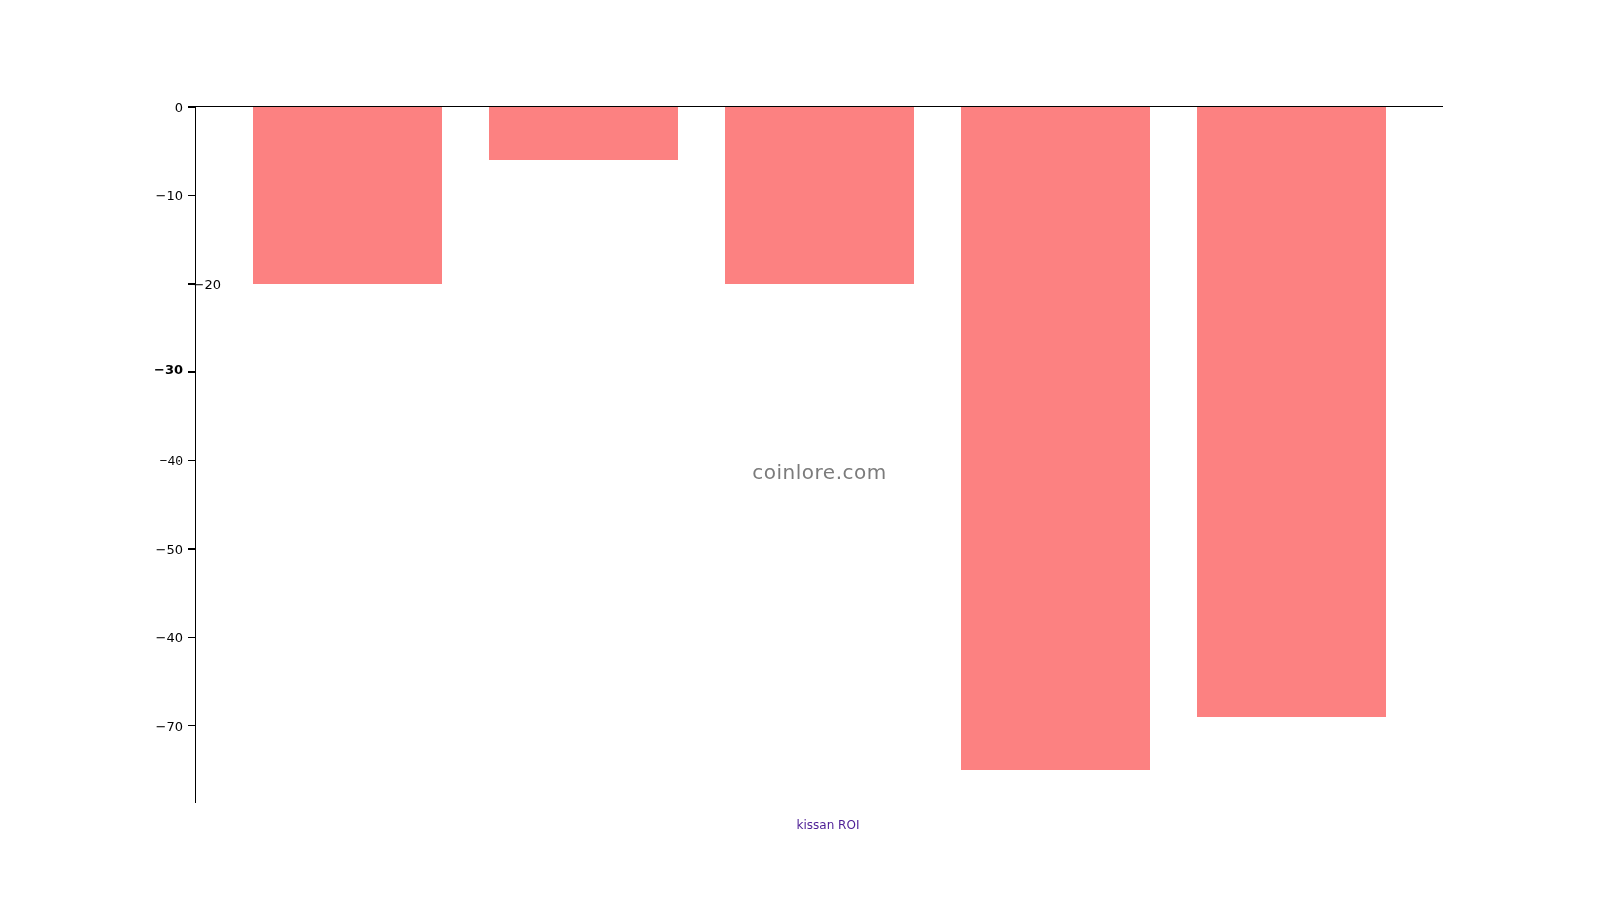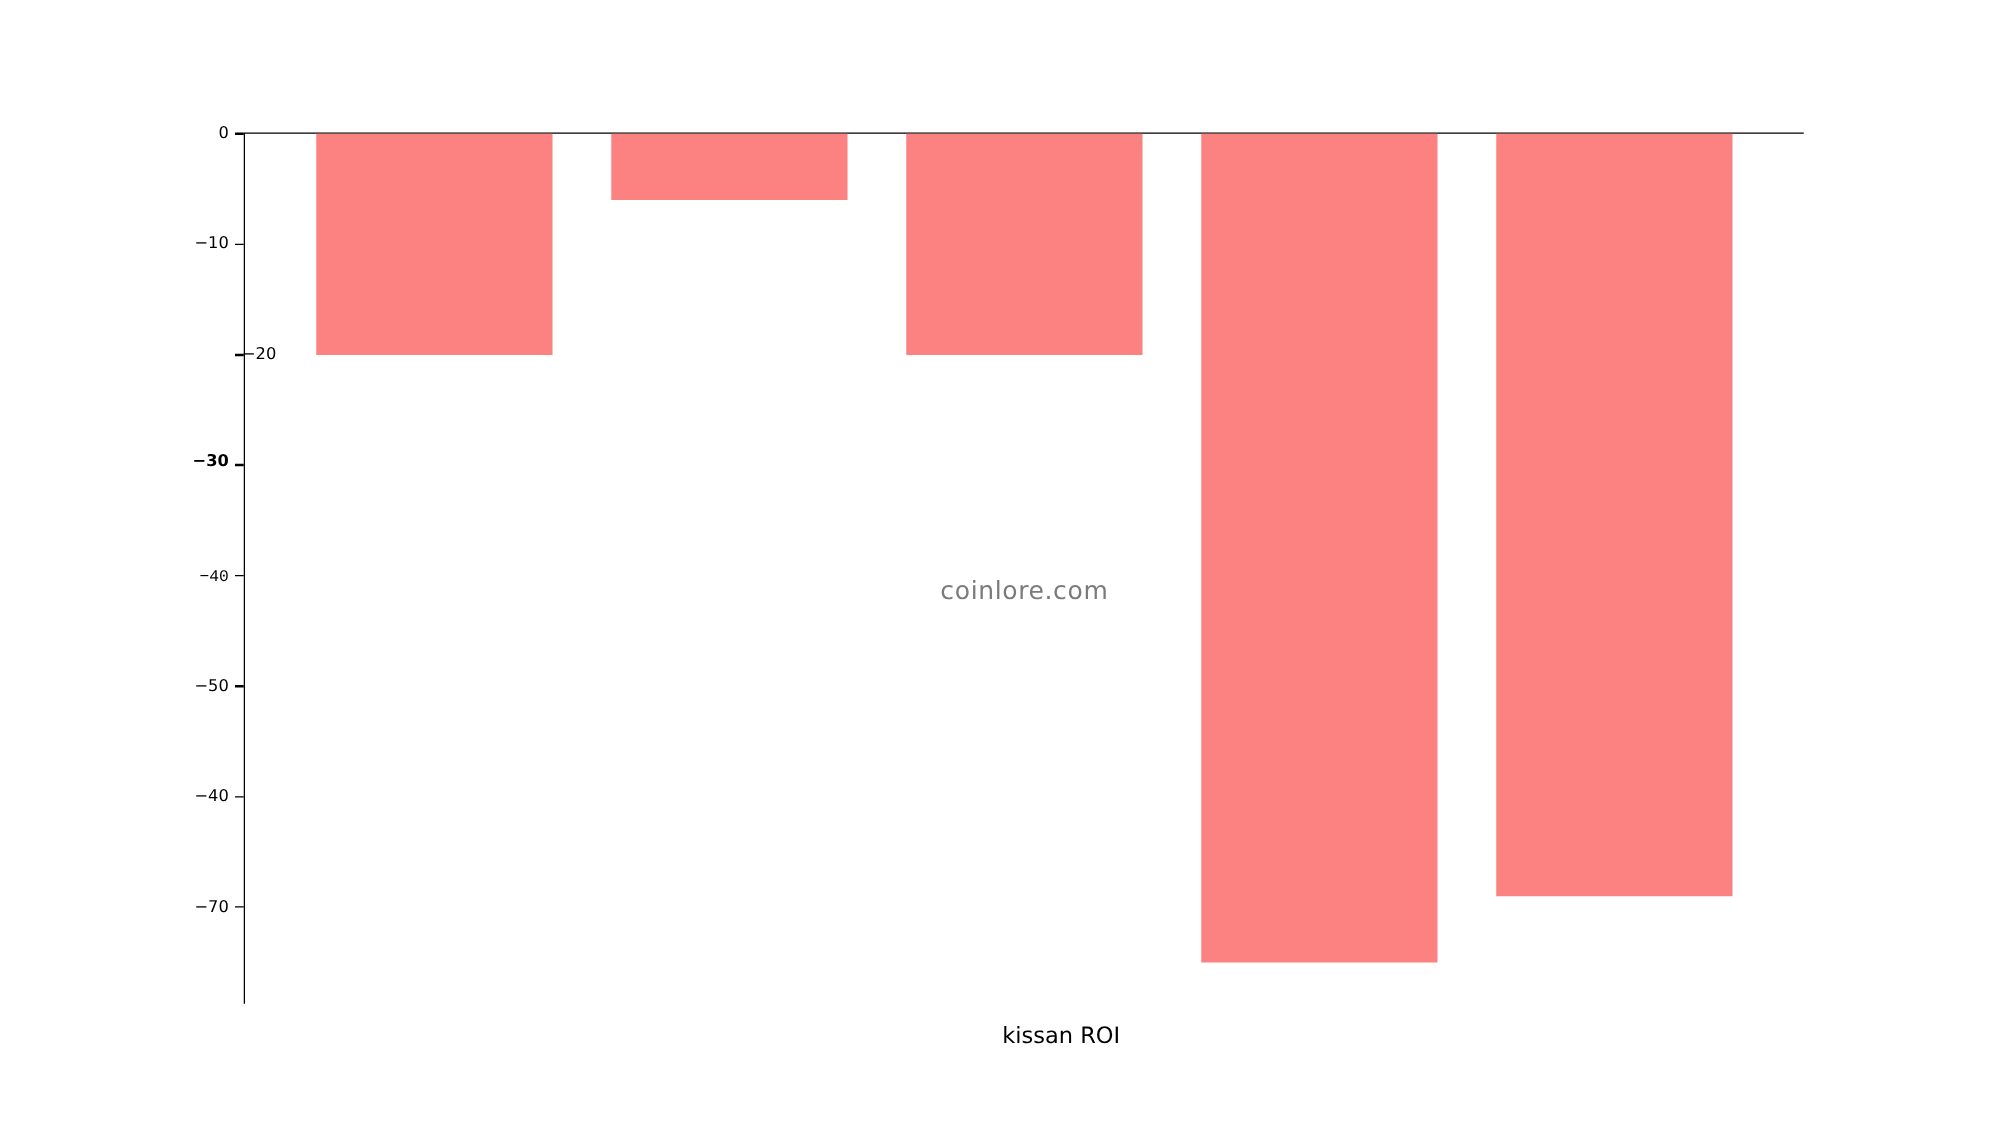--- a/index.html
+++ b/index.html
@@ -62,25 +62,25 @@
     position: absolute;
     left: 50%;
     top: 336px;
     transform: translate(-50%, -50%);
     font-size: 20px;
     letter-spacing: 0.5px;
     white-space: nowrap;
   }
   .xlabel {
     position: absolute;
-    left: 849px;
+    left: 828px;
     top: 818px;
     transform: translateX(-50%);
-    font-size: 18px;
-    color: #000000;
+    font-size: 12px;
+    color: #4c1d95;
     white-space: nowrap;
   }
 </style>
 </head>
 <body>
 
 <div class="figure">
   <div class="plot-area">
     <div class="spine-top" style="background: rgb(0, 0, 0);"></div>
     <div class="spine-left" style="background: rgb(0, 0, 0);"></div>

